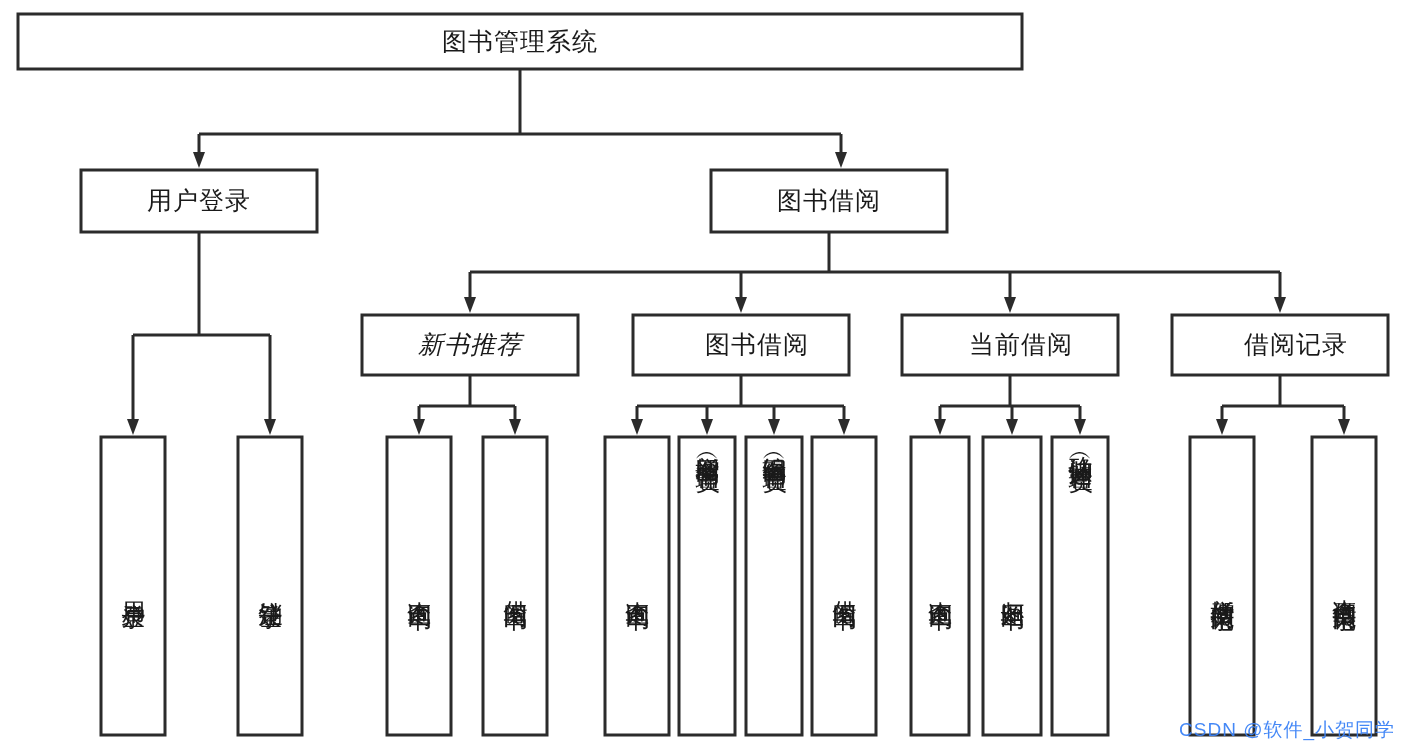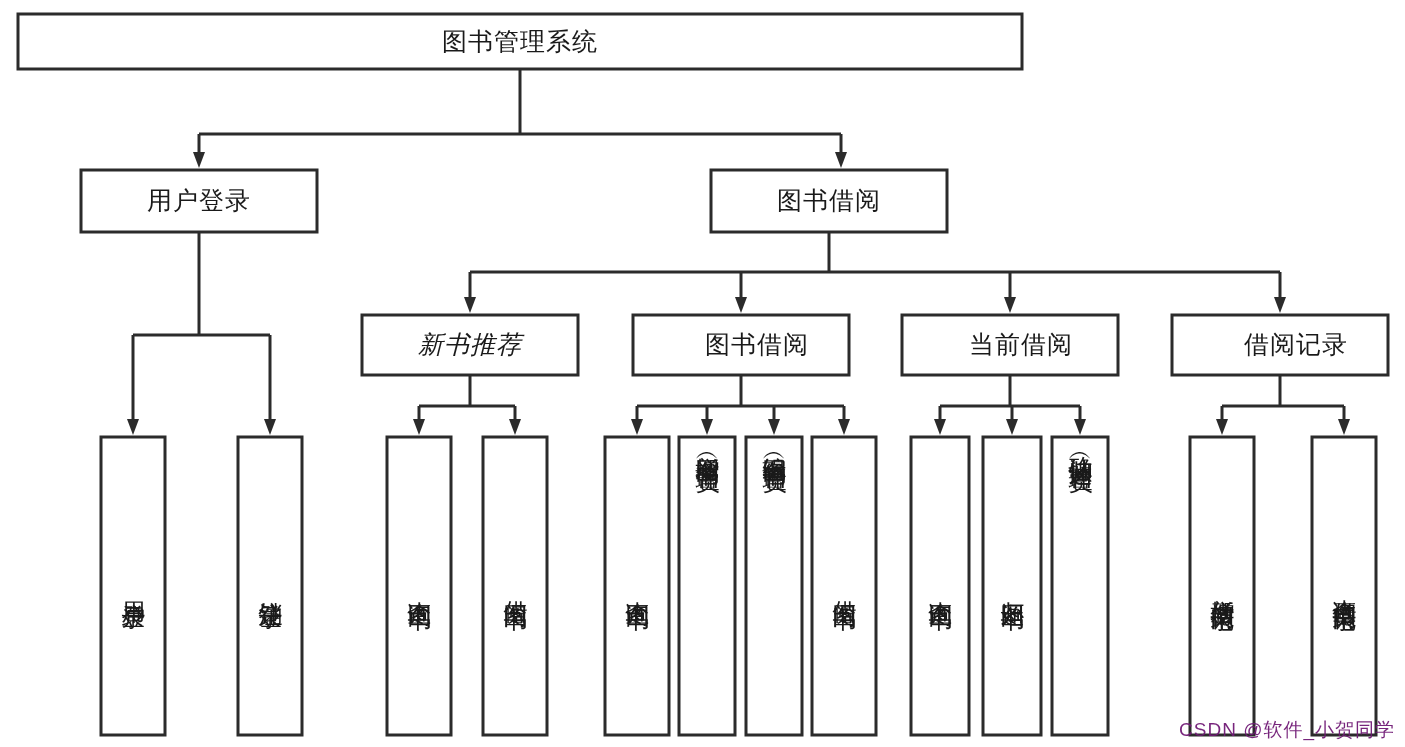--- a/index.html
+++ b/index.html
@@ -70,21 +70,21 @@
     writing-mode: vertical-rl;
     text-orientation: upright;
     display: block;
     letter-spacing: 2px;
     text-align: center;
   }
   .watermark {
     position: absolute;
     right: 10px;
     bottom: 4px;
-    color: #701a75;
+    color: #3b82f6;
     font-size: 19px;
     letter-spacing: 1px;
     white-space: nowrap;
     opacity: 0.95;
   }
 </style>
 </head>
 <body>
 
 <div id="canvas">

